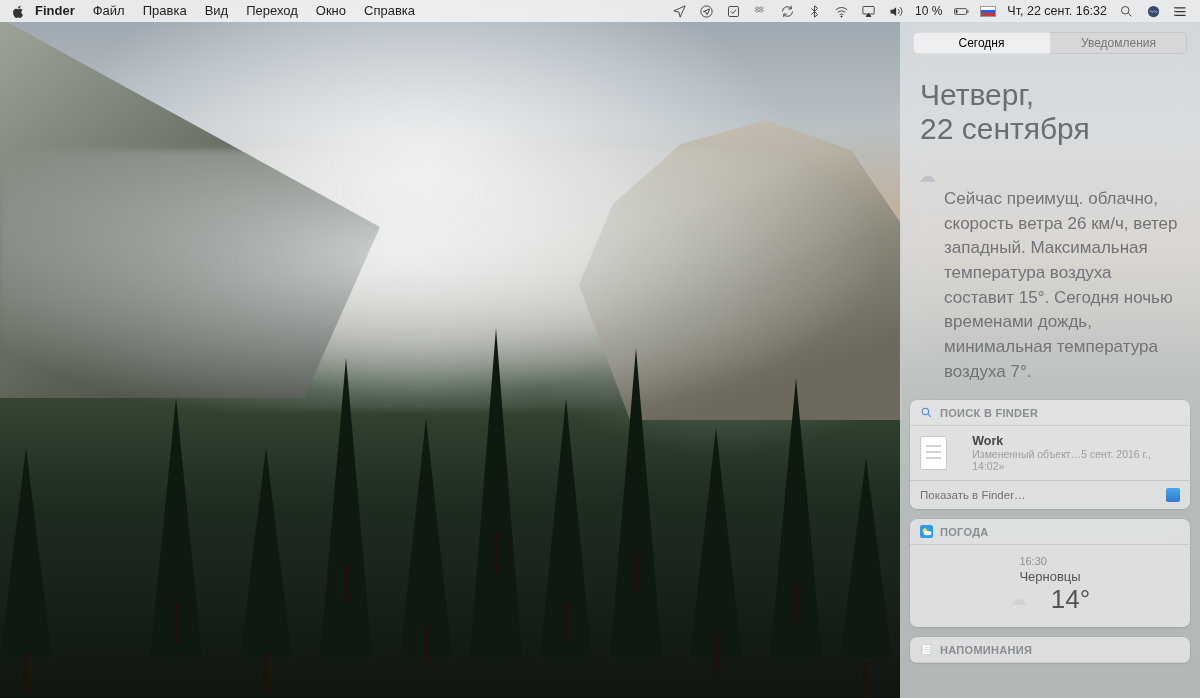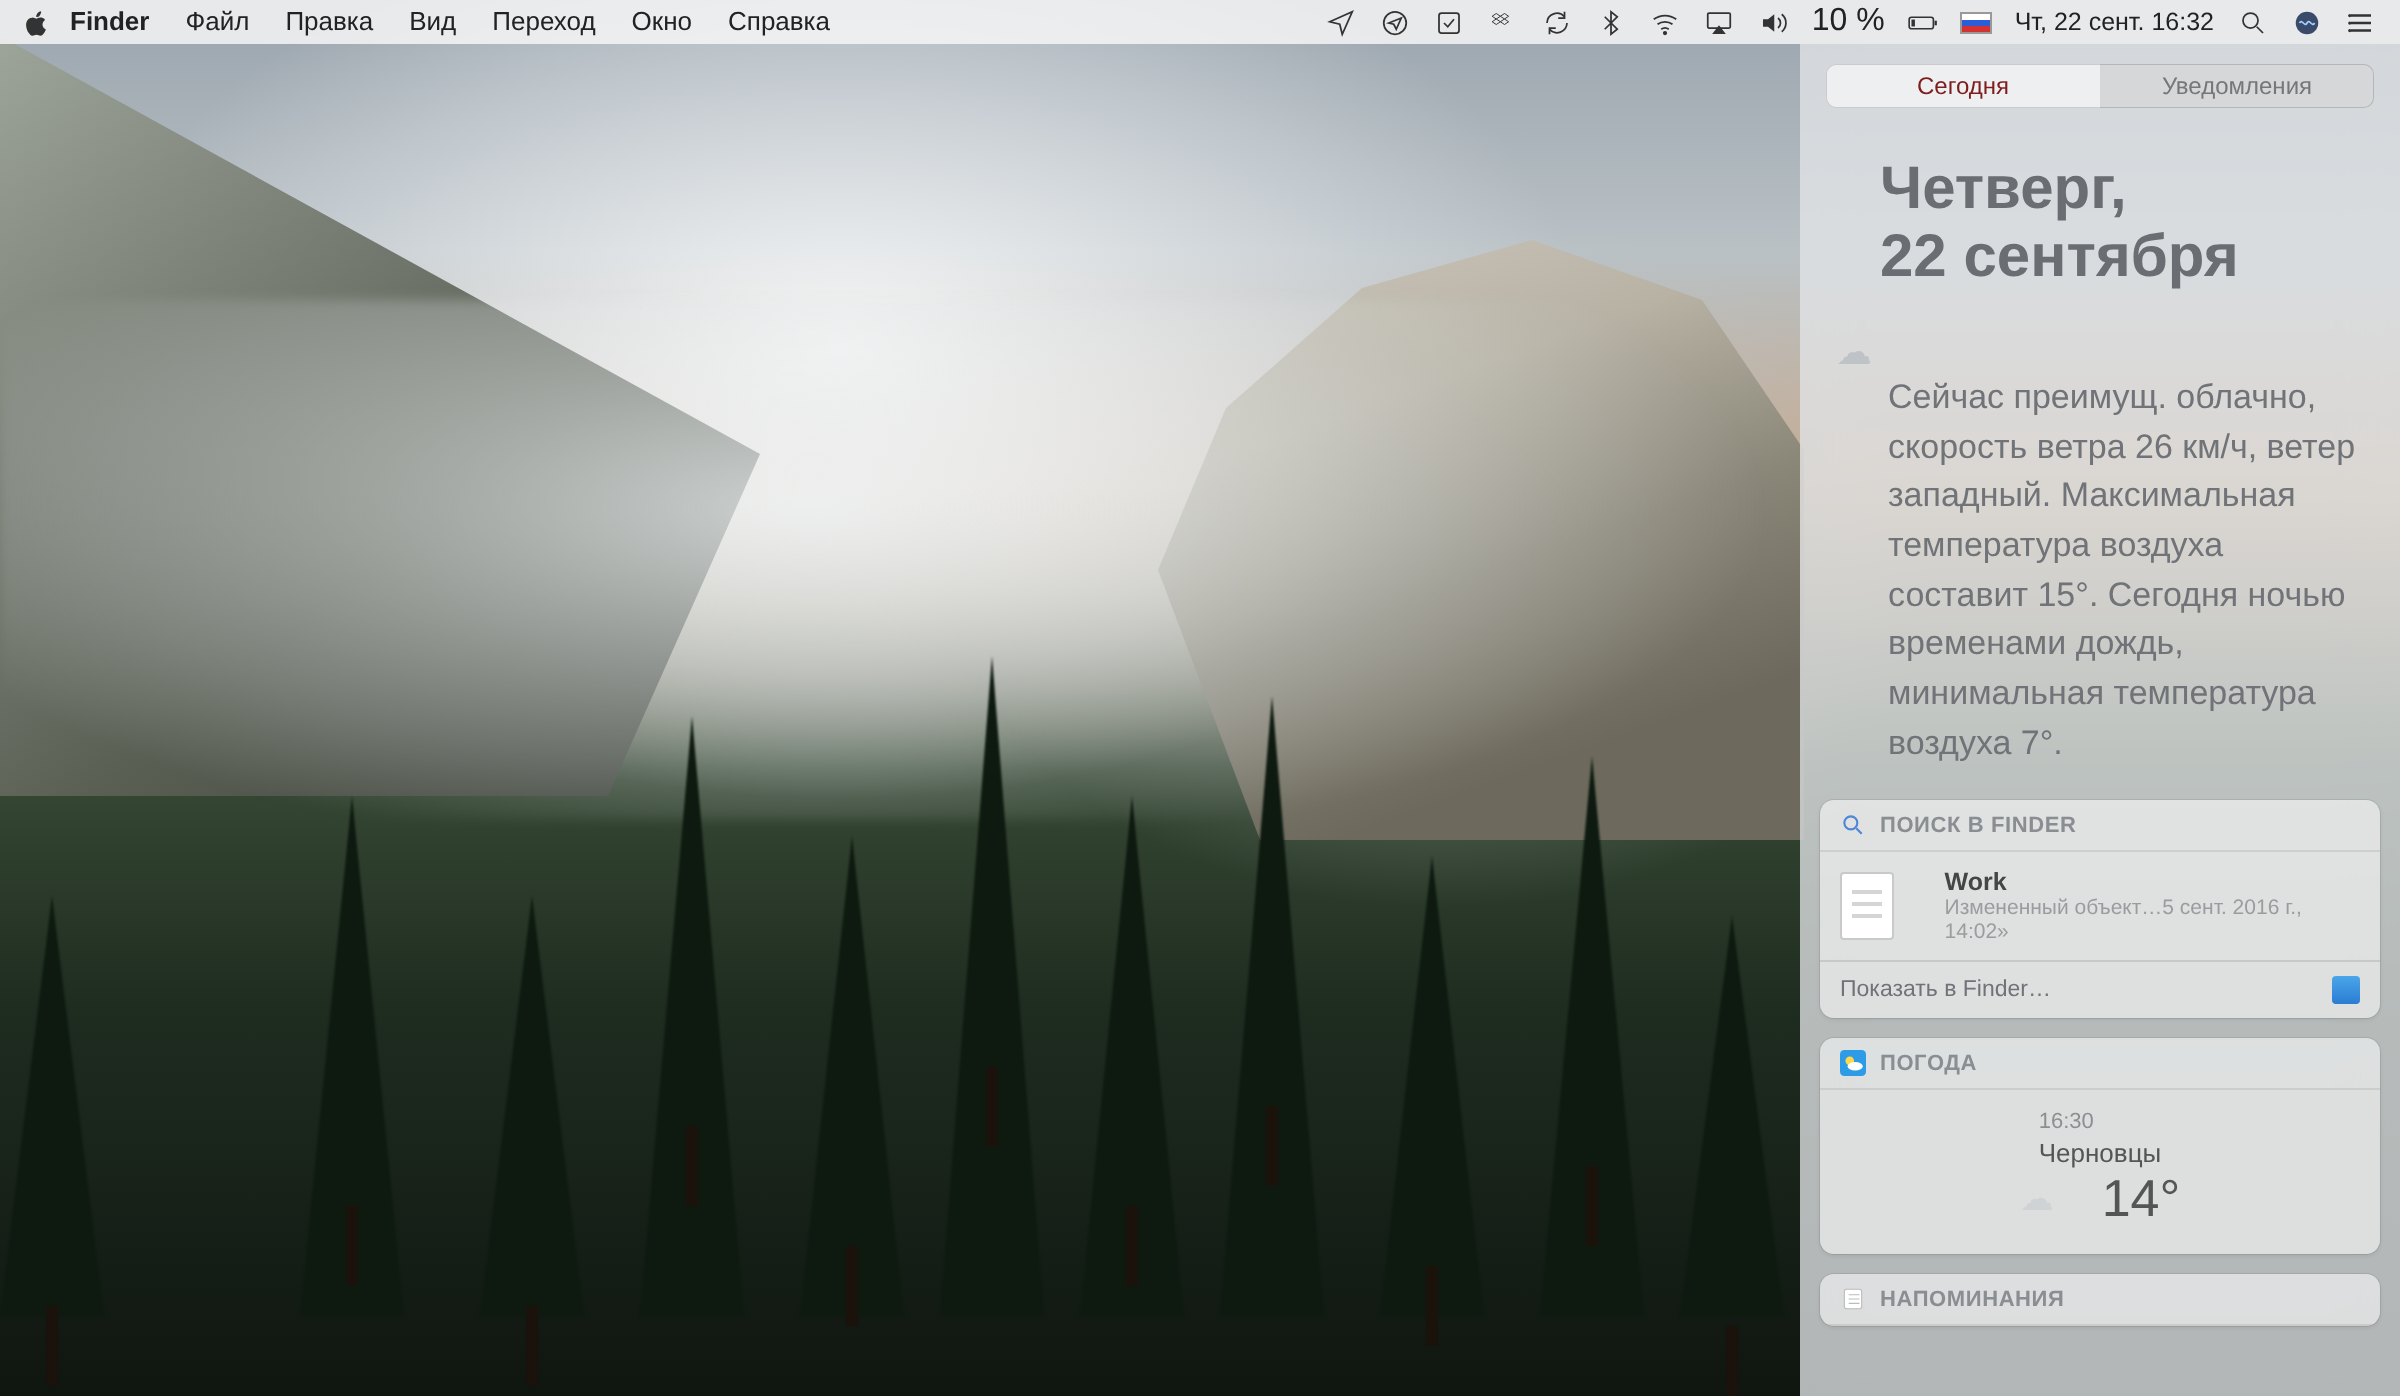--- a/index.html
+++ b/index.html
@@ -40,25 +40,25 @@
   #menubar .flag{width:16px;height:11px;display:inline-block;background:linear-gradient(#fff 0 33%, #2a5dd7 33% 66%, #d43131 66%);border:.5px solid #999;}
 
   
   #nc{position:absolute;top:22px;right:0;width:300px;bottom:0;
       background:rgba(225,228,231,0.78);backdrop-filter:blur(12px);
       padding:10px 10px 0;display:flex;flex-direction:column;gap:10px;overflow:hidden;
       font-size:12px;color:#555;}
   .seg{display:flex;height:22px;border-radius:5px;background:rgba(255,255,255,.6);
        box-shadow:inset 0 0 0 .5px rgba(0,0,0,.15);overflow:hidden;margin:0 3px;}
   .seg div{flex:1;text-align:center;line-height:22px;font-size:12px;}
-  .seg .on{color:#7f1d1d;}
+  .seg .on{color:#000000;}
   .seg .off{background:rgba(0,0,0,.1);color:#777;}
 
   .datehead{padding:14px 10px 6px;}
-  .datehead .d{font-size:30px;font-weight:700;color:#6a6e72;line-height:1.12;margin-left:20px;}
+  .datehead .d{font-size:30px;font-weight:400;color:#6a6e72;line-height:1.12;}
   .wline{display:flex;gap:8px;padding:4px 8px 6px;}
   .wline .cl{font-size:18px;color:#bfc3c7;}
   .wline p{font-size:17px;line-height:1.45;color:#707377;margin-top:22px;}
 
   .widget{background:rgba(255,255,255,.55);border-radius:7px;
           box-shadow:0 0 0 .5px rgba(0,0,0,.08), 0 1px 2px rgba(0,0,0,.08);
           overflow:hidden;flex-shrink:0;}
   .widget .hdr{display:flex;align-items:center;gap:7px;padding:6px 10px;
                font-size:11px;font-weight:600;letter-spacing:.3px;color:#8a8e92;
                border-bottom:.5px solid rgba(0,0,0,.08);text-align:center;}
@@ -157,21 +157,21 @@
           <rect x="3" y="4" width="18" height="12" rx="1"></rect>
           <path d="M8 20l4-5 4 5z" fill="#333"></path>
         </svg>
       </span>
     <span class="ic">
         <svg viewBox="0 0 24 24">
           <path d="M4 9v6h4l5 4V5L8 9z" fill="#333" stroke="none"></path>
           <path d="M16 8a5 5 0 0 1 0 8M19 5a9 9 0 0 1 0 14"></path>
         </svg>
       </span>
-    <span style="font-size:16px;">10 %</span>
+    <span style="font-size:12px;">10 %</span>
     <span class="ic">
         <svg viewBox="0 0 26 14">
           <rect x="1" y="2" width="21" height="10" rx="2"></rect>
           <rect x="23" y="5" width="2" height="4" fill="#333" stroke="none"></rect>
           <rect x="3" y="4" width="3" height="6" fill="#333" stroke="none"></rect>
         </svg>
       </span>
     <span class="flag"></span>
     <span style="font-size:12.5px;">Чт, 22 сент.  16:32</span>
     <span class="ic">

